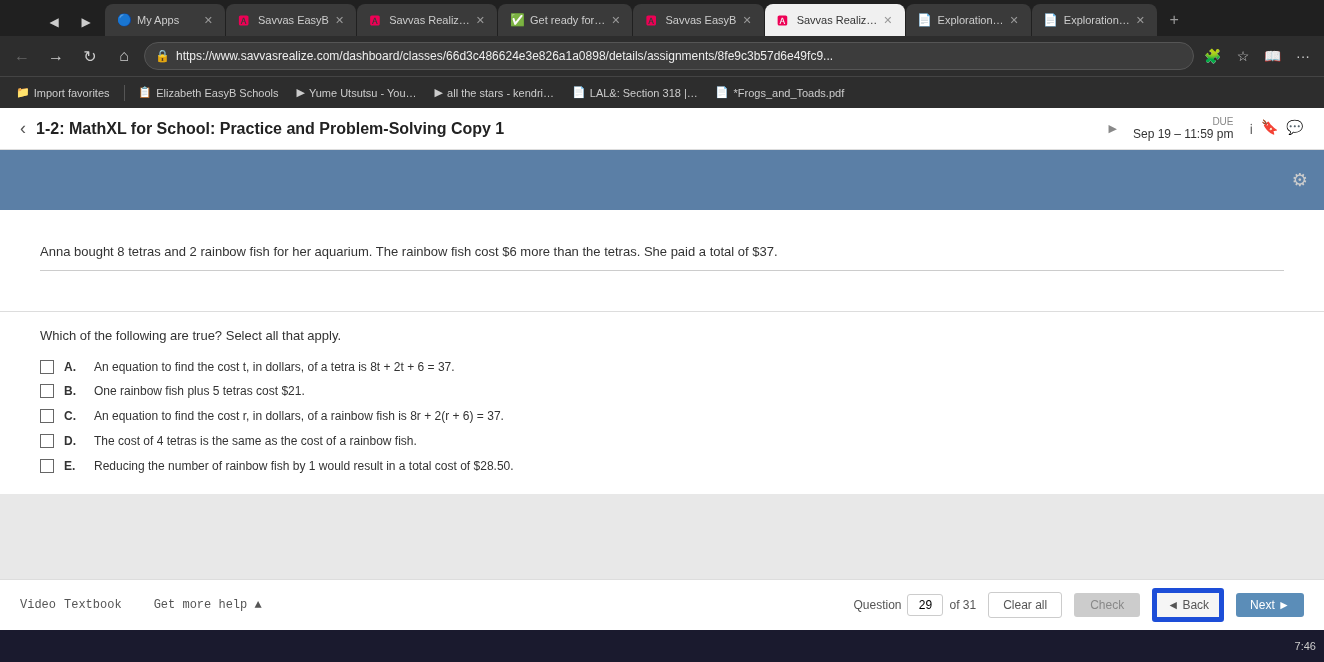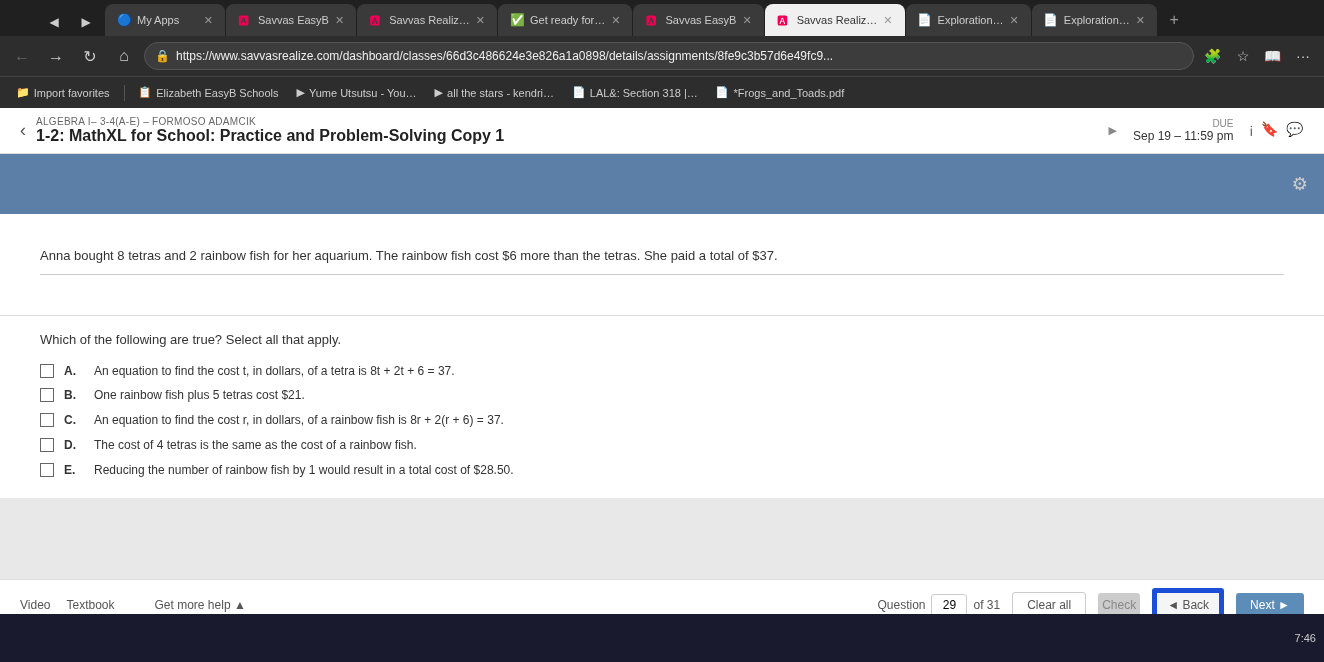--- a/index.html
+++ b/index.html
@@ -57,36 +57,36 @@
     .question-prompt { font-size: 13px; color: #333; margin-bottom: 16px; }
 
     .answer-choices { display: flex; flex-direction: column; gap: 8px; }
     .answer-choice { display: flex; align-items: flex-start; gap: 10px; font-size: 12px; color: #333; line-height: 1.4; }
     .checkbox { width: 14px; height: 14px; border: 1px solid #666; background: #fff; flex-shrink: 0; margin-top: 1px; cursor: pointer; }
     .choice-letter { font-weight: 600; min-width: 20px; }
     .choice-text { flex: 1; }
 
     
     .question-footer { display: flex; align-items: center; justify-content: space-between; padding: 8px 20px; border-top: 1px solid #ddd; background: #fff; }
-    .footer-left { display: flex; gap: 16px; align-items: flex-start; }
+    .footer-left { display: flex; gap: 8px; align-items: flex-start; font-family: Liberation Mono, monospace; }
     .footer-link { font-size: 12px; color: #555; cursor: pointer; text-decoration: none; }
     .get-help-btn { font-size: 12px; color: #555; cursor: pointer; display: flex; align-items: center; gap: 4px; margin-left: 24px; }
 
     .footer-right { display: flex; align-items: center; gap: 12px; }
     .question-nav { display: flex; align-items: center; gap: 6px; font-size: 12px; color: #555; }
     .question-number-input { border: 1px solid #ccc; border-radius: 3px; width: 36px; height: 22px; text-align: center; font-size: 12px; }
     .of-total { font-size: 12px; color: #555; }
     
     .clear-all-btn { border: 1px solid #ccc; background: #fff; padding: 5px 14px; font-size: 12px; color: #555; cursor: pointer; border-radius: 3px; }
-    .check-btn { background: #ccc; color: #888; padding: 5px 4px; font-size: 12px; border: none; border-radius: 3px; cursor: pointer; }
+    .check-btn { background: #ccc; color: #888; padding: 5px 16px; font-size: 12px; border: none; border-radius: 3px; cursor: pointer; }
     .back-btn { border: 5px solid #1d4ed8; background: #f5f5f5; padding: 5px 10px; font-size: 12px; color: #555; cursor: pointer; border-radius: 3px; display: flex; align-items: center; gap: 4px; }
     .next-btn { background: #5b8db8; color: #fff; padding: 5px 14px; font-size: 12px; border: none; border-radius: 3px; cursor: pointer; display: flex; align-items: center; gap: 4px; }
 
     
-    .taskbar { position: absolute; bottom: 0; left: 0; right: 0; height: 48px; background: #1a1a2e; display: flex; align-items: center; padding: 0 8px; gap: 4px; }
+    .taskbar { position: absolute; bottom: 0; left: 0; right: 0; height: 32px; background: #1a1a2e; display: flex; align-items: center; padding: 0 8px; gap: 4px; }
     .taskbar-time { color: #ccc; font-size: 11px; margin-left: auto; }
   </style>
 </head>
 <body>
 
 <div class="browser-chrome">
 
   <div class="tab-bar">
 
     <div style="display:flex;align-items:center;gap:4px;margin-right:4px;">
@@ -182,21 +182,20 @@
     </div>
   </div>
 </div>
 
 <div class="page-content">
 
   <div class="assignment-header">
     <div class="assignment-header-left">
       <div class="back-arrow">‹</div>
       <div class="assignment-info">
-        <div class="course-label">ALGEBRA I– 3-4(A-E) – FORMOSO ADAMCIK</div>
         <div class="assignment-title">1-2: MathXL for School: Practice and Problem-Solving Copy 1</div>
       </div>
     </div>
     <div style="display:flex;align-items:center;gap:16px;">
       <div style="font-size:11px;color:#888;">▶</div>
       <div class="assignment-header-right">
         <div class="due-label">DUE</div>
         <div class="due-date">Sep 19 – 11:59 pm</div>
       </div>
       <div style="display:flex;gap:8px;color:#666;font-size:14px;">

